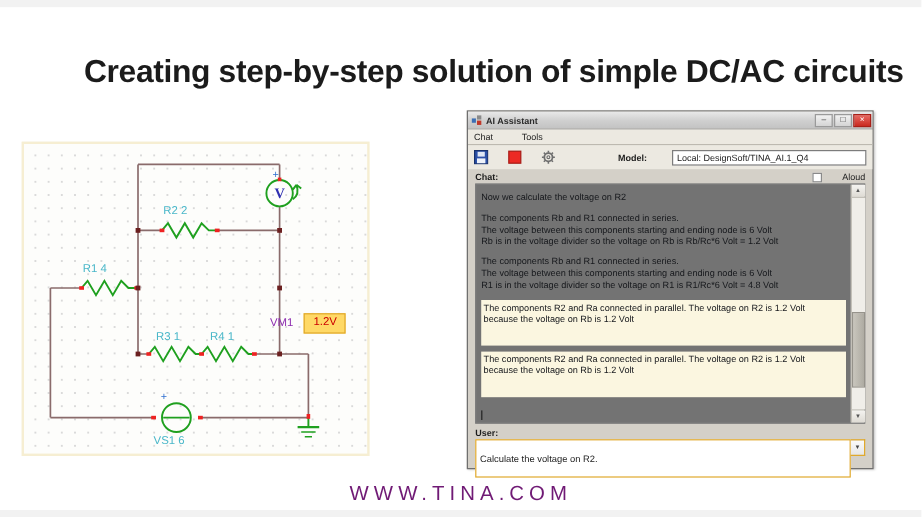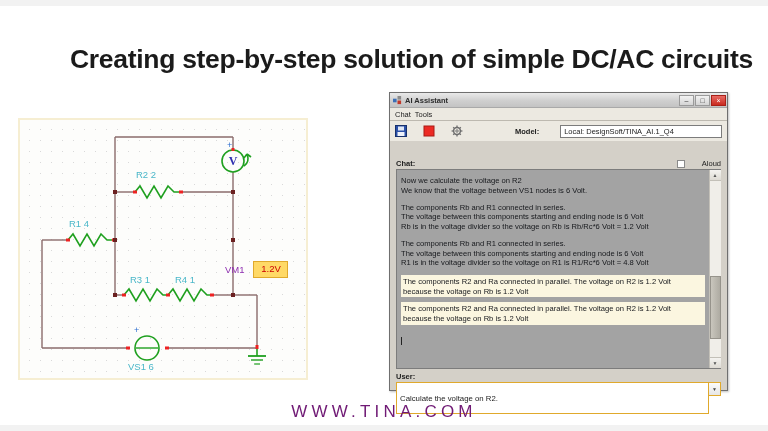--- a/index.html
+++ b/index.html
@@ -71,52 +71,52 @@
   #appicon { width:9px; height:9px; margin-right:3px; flex:none; }
   #wintitle { font-size:7.5px; color:#2b2b2b; font-weight:bold; flex:1; }
   .wbtn {
     width:15px; height:11px; margin-left:1px; border:1px solid #9a9a9a;
     background:linear-gradient(#f2f2f2,#d4d4d4);
     display:flex; align-items:center; justify-content:center;
     font-size:7px; color:#333; line-height:1;
   }
   .wbtn.close { background:linear-gradient(#e86a63,#c92a20); border-color:#a82018; color:#fff; }
   #menubar {
-    height:13px; display:flex; align-items:center; gap:4px;
+    height:13px; display:flex; align-items:center; gap:24px;
     padding:0 5px; background:#ece9e1;
     border-bottom:1px solid #bdb9b0; font-size:7.5px; color:#1c1c1c;
   }
   #toolbar {
     height:20px; display:flex; align-items:center;
     padding:0 5px; background:#ece9e1; gap:16px;
   }
   .tbtn { width:12px; height:12px; display:block; }
   #modellabel { margin-left:36px; font-size:7.5px; color:#1c1c1c; font-weight:bold; }
   #modelfield {
     margin-left:5px; flex:1; height:13px; background:#fff;
     border:1px solid #7c7c7c; font-size:7.5px; color:#1c1c1c;
     padding:0 3px; display:flex; align-items:center; overflow:hidden; white-space:nowrap;
   }
   #chatrow {
-    display:flex; align-items:center; padding:18px 6px 1px 6px;
+    display:flex; align-items:center; padding:2px 6px 1px 6px;
   }
   #chatlabel { font-size:7.5px; font-weight:bold; color:#1c1c1c; flex:1; }
   #aloudwrap { display:flex; align-items:center; gap:17px; }
   #aloudbox { width:8px; height:8px; border:1px solid #8a8a8a; background:#fff; }
   #aloudlabel { font-size:7.5px; color:#1c1c1c; }
   #transcriptwrap {
     position:relative; margin:0 6px; height:200px;
-    background:#a3a3a3; border:1px solid #7c7c7c;
+    background:#737373; border:1px solid #7c7c7c;
     display:flex;
   }
   #transcript {
     flex:1; padding:6px 4px 0 4px; overflow:hidden;
   }
   .para { font-size:7.6px; color:#16181c; line-height:9.6px; margin-bottom:7.5px; }
-  .para.hl { background:#fbf6e0; padding:2px 2px 1px 2px; margin-bottom:5px; }
+  .para.hl { background:#fbf6e0; padding:2px 2px 17px 2px; margin-bottom:5px; }
   .caret { display:inline-block; width:1px; height:8px; background:#222; vertical-align:-1px; }
   
   #vscroll {
     width:11px; background:#e8e6e0; border-left:1px solid #c3c0b8;
     display:flex; flex-direction:column; align-items:center;
   }
   .sarrow {
     width:11px; height:11px; background:linear-gradient(#f4f3f0,#dedbd4);
     border-bottom:1px solid #c3c0b8; display:flex; align-items:center; justify-content:center;
     font-size:5px; color:#555; flex:none;
@@ -275,21 +275,20 @@
       <span id="chatlabel">Chat:</span>
       <span id="aloudwrap">
         <span id="aloudbox"></span>
         <span id="aloudlabel">Aloud</span>
       </span>
     </div>
 
     <div id="transcriptwrap">
       <div id="transcript"><div class="para">
             <div>Now we calculate the voltage on R2</div>
-            <div>We know that the voltage between VS1 nodes is 6 Volt.</div>
           </div><div class="para">
             <div>The components Rb and R1 connected in series.</div>
             <div>The voltage between this components starting and ending node is 6 Volt</div>
             <div>Rb is in the voltage divider so the voltage on Rb is Rb/Rc*6 Volt = 1.2 Volt</div>
           </div><div class="para">
             <div>The components Rb and R1 connected in series.</div>
             <div>The voltage between this components starting and ending node is 6 Volt</div>
             <div>R1 is in the voltage divider so the voltage on R1 is R1/Rc*6 Volt = 4.8 Volt</div>
           </div><div class="para hl">
             <div>The components R2 and Ra connected in parallel. The voltage on R2 is 1.2 Volt</div>

